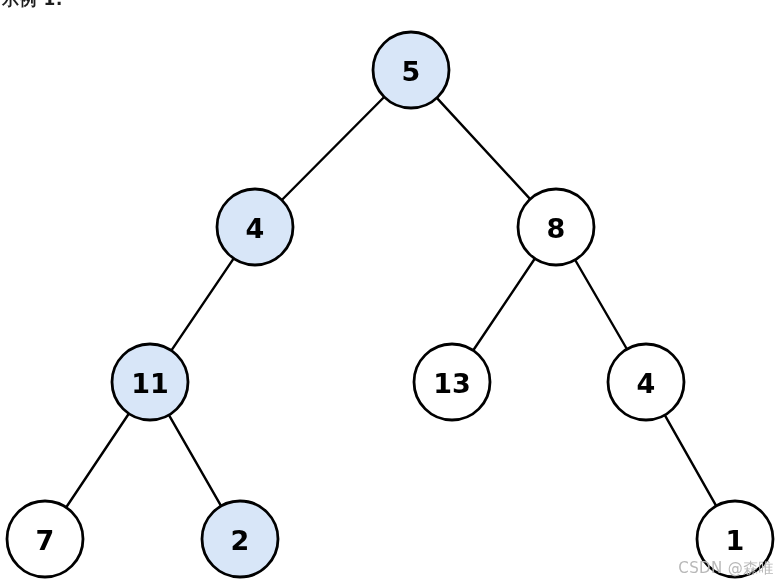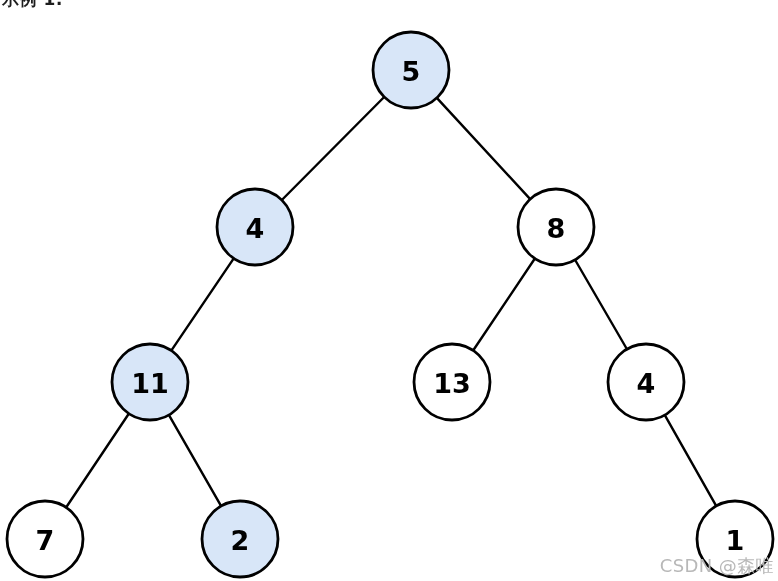--- a/index.html
+++ b/index.html
@@ -58,21 +58,21 @@
     font-size: 27px;
     fill: #000000;
     text-anchor: middle;
     dominant-baseline: central;
   }
   .watermark {
     position: absolute;
     right: 4px;
     bottom: 3px;
     font-family: "DejaVu Sans", sans-serif;
-    font-size: 18px;
+    font-size: 15px;
     color: #b8b8b8;
     letter-spacing: 0.4px;
     white-space: nowrap;
     z-index: 6;
   }
 </style>
 </head>
 <body>
 
 <div id="canvas">

